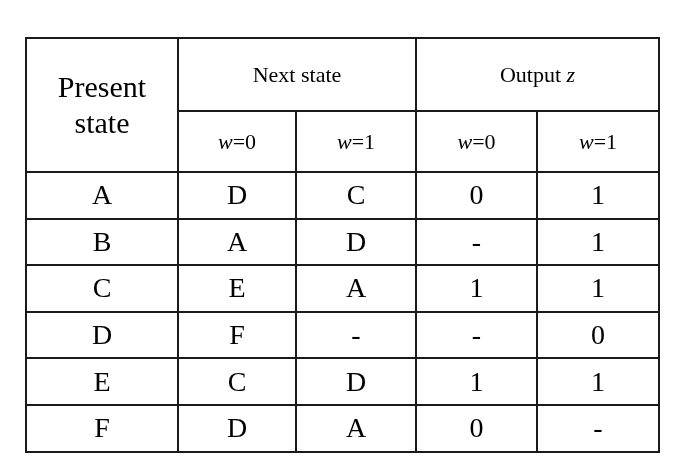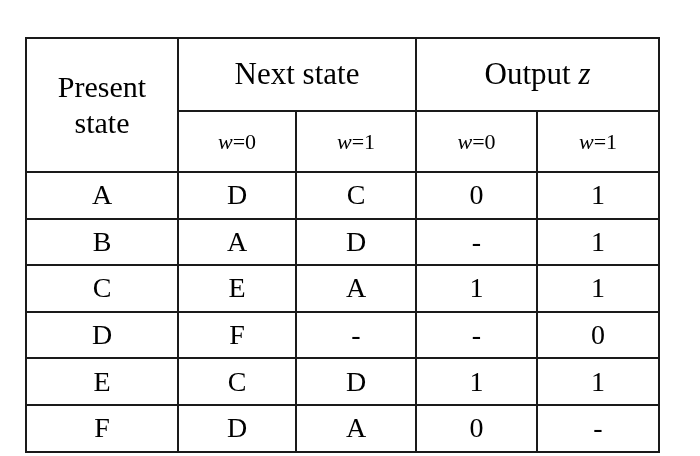--- a/index.html
+++ b/index.html
@@ -44,21 +44,21 @@
 
   
   .col-present { width: 152px; }
   .col-n0      { width: 118px; }
   .col-n1      { width: 120px; }
   .col-o0      { width: 121px; }
   .col-o1      { width: 122px; }
 
   .hdr-top {
     height: 71px;
-    font-size: 31px;
+    font-size: 22px;
     line-height: 1.18;
   }
   .hdr-sub {
     height: 59px;
     font-size: 22px;
   }
   .hdr-present {
     font-size: 30px;
     line-height: 1.2;
   }

